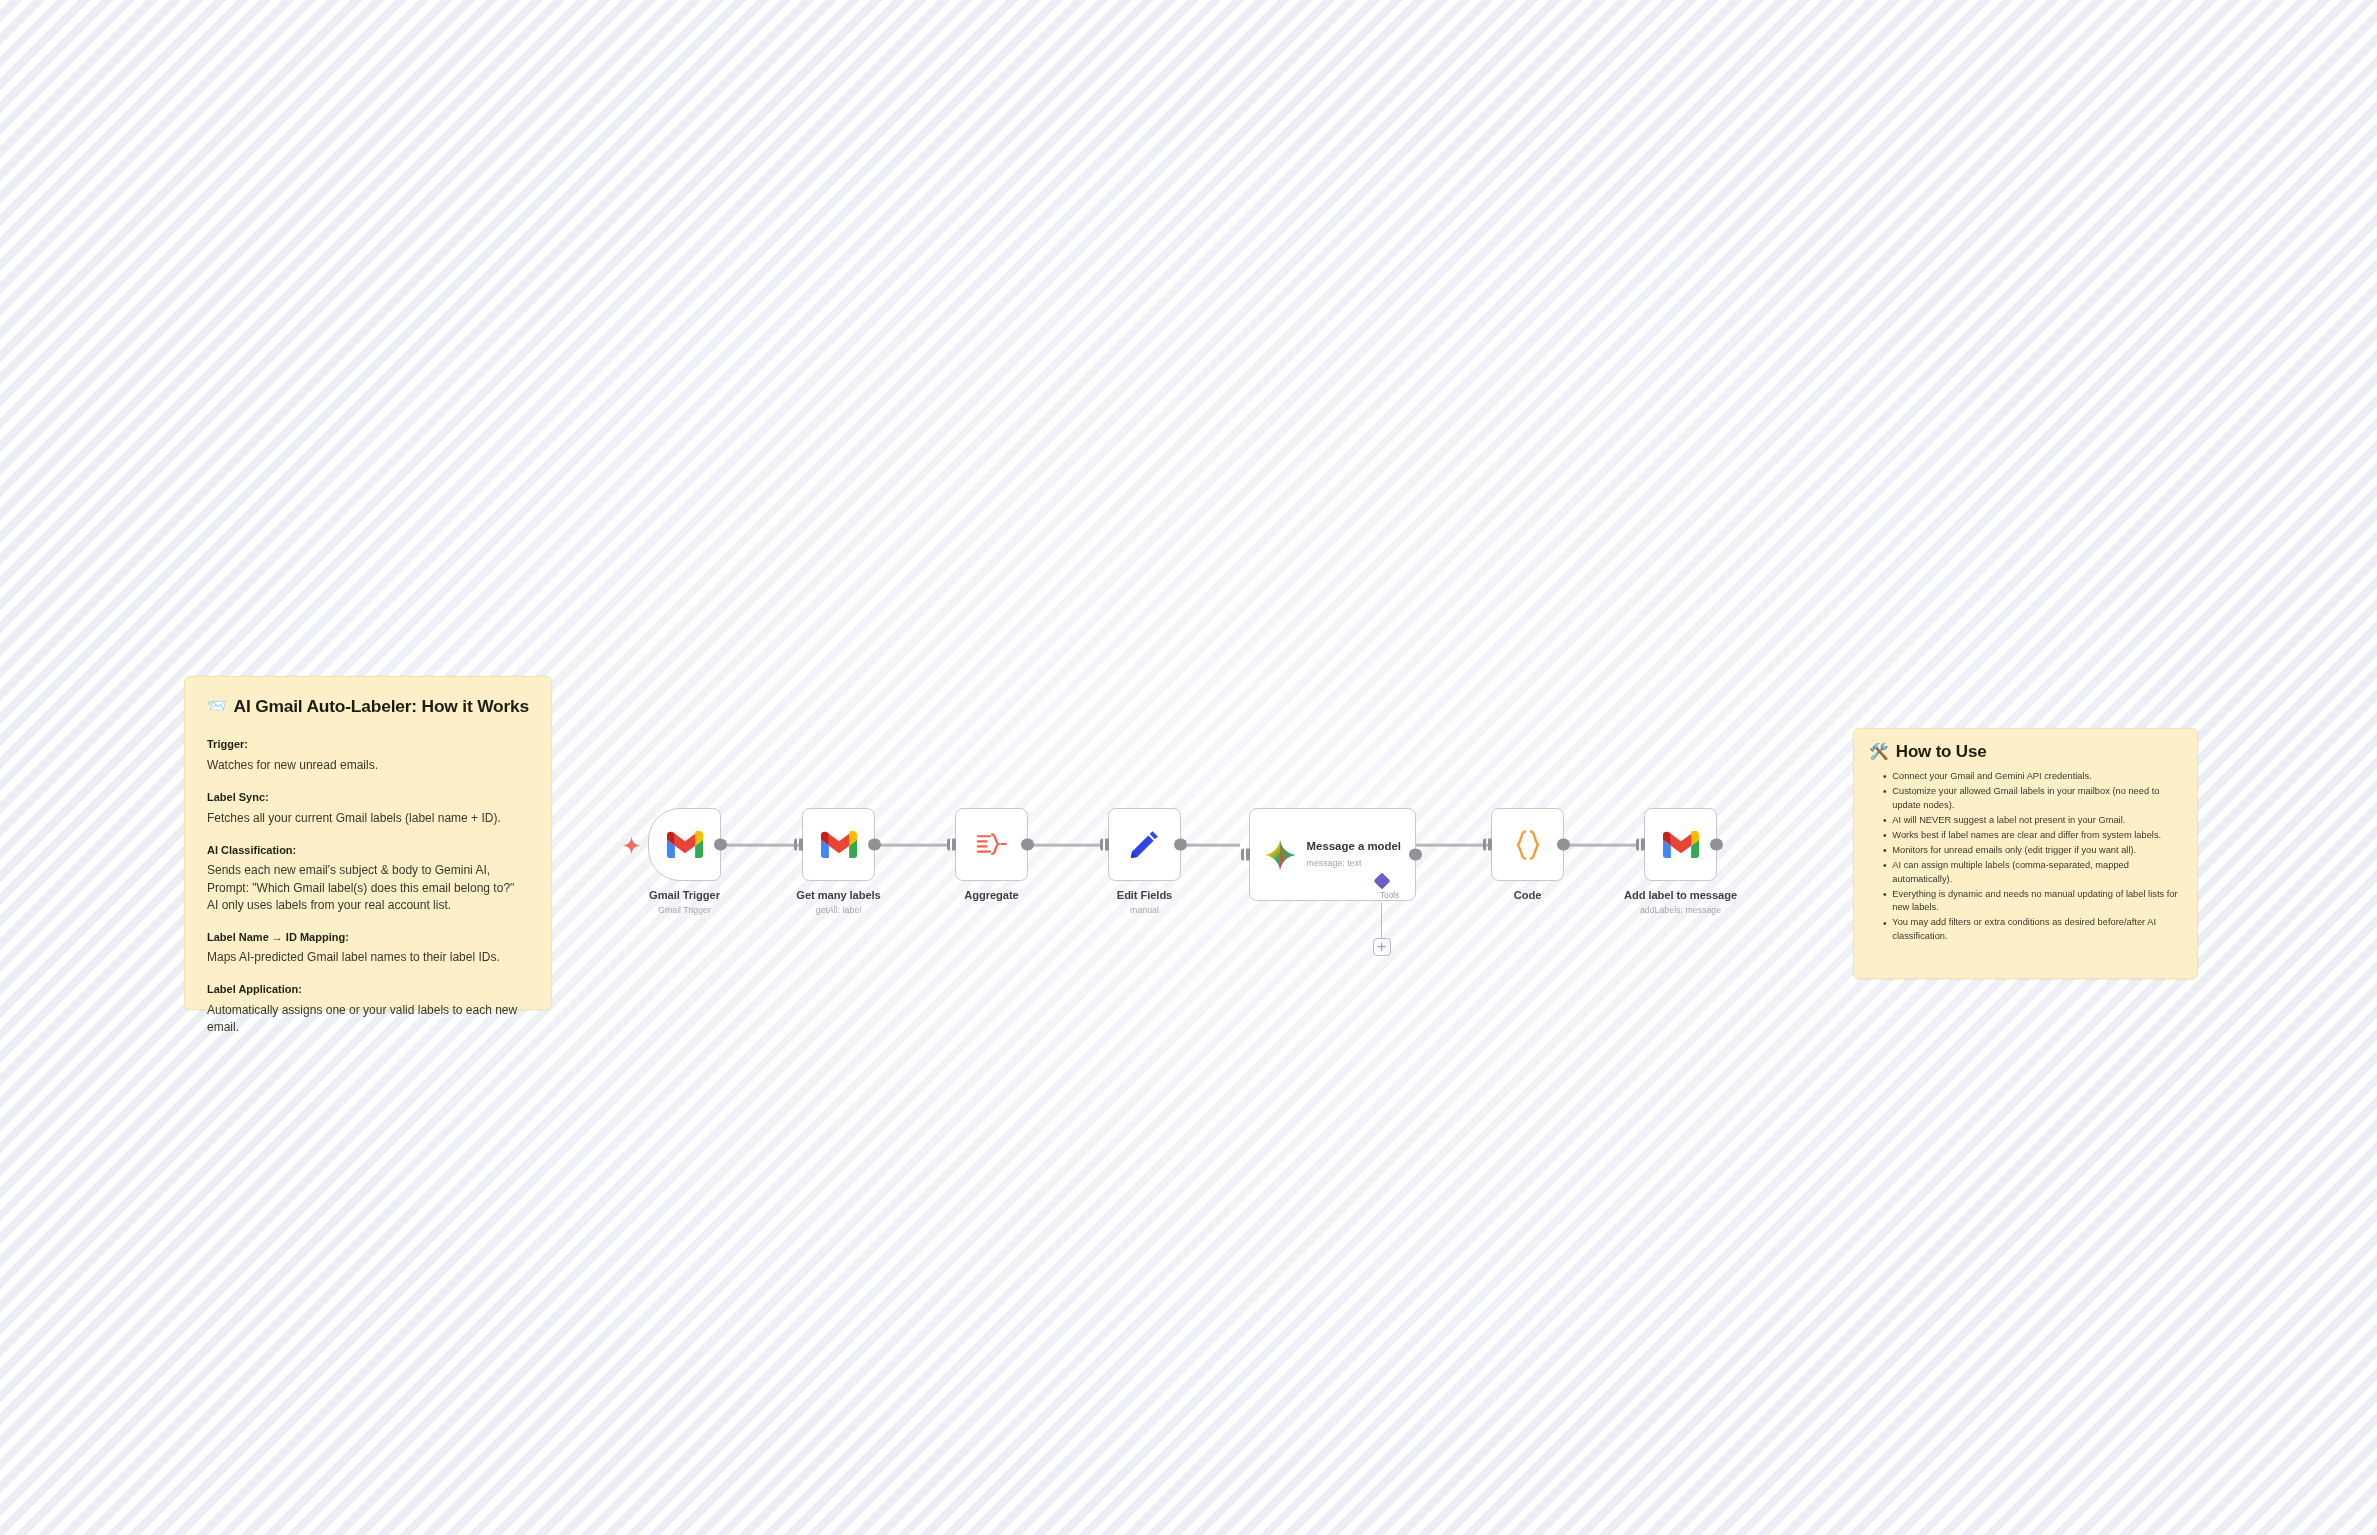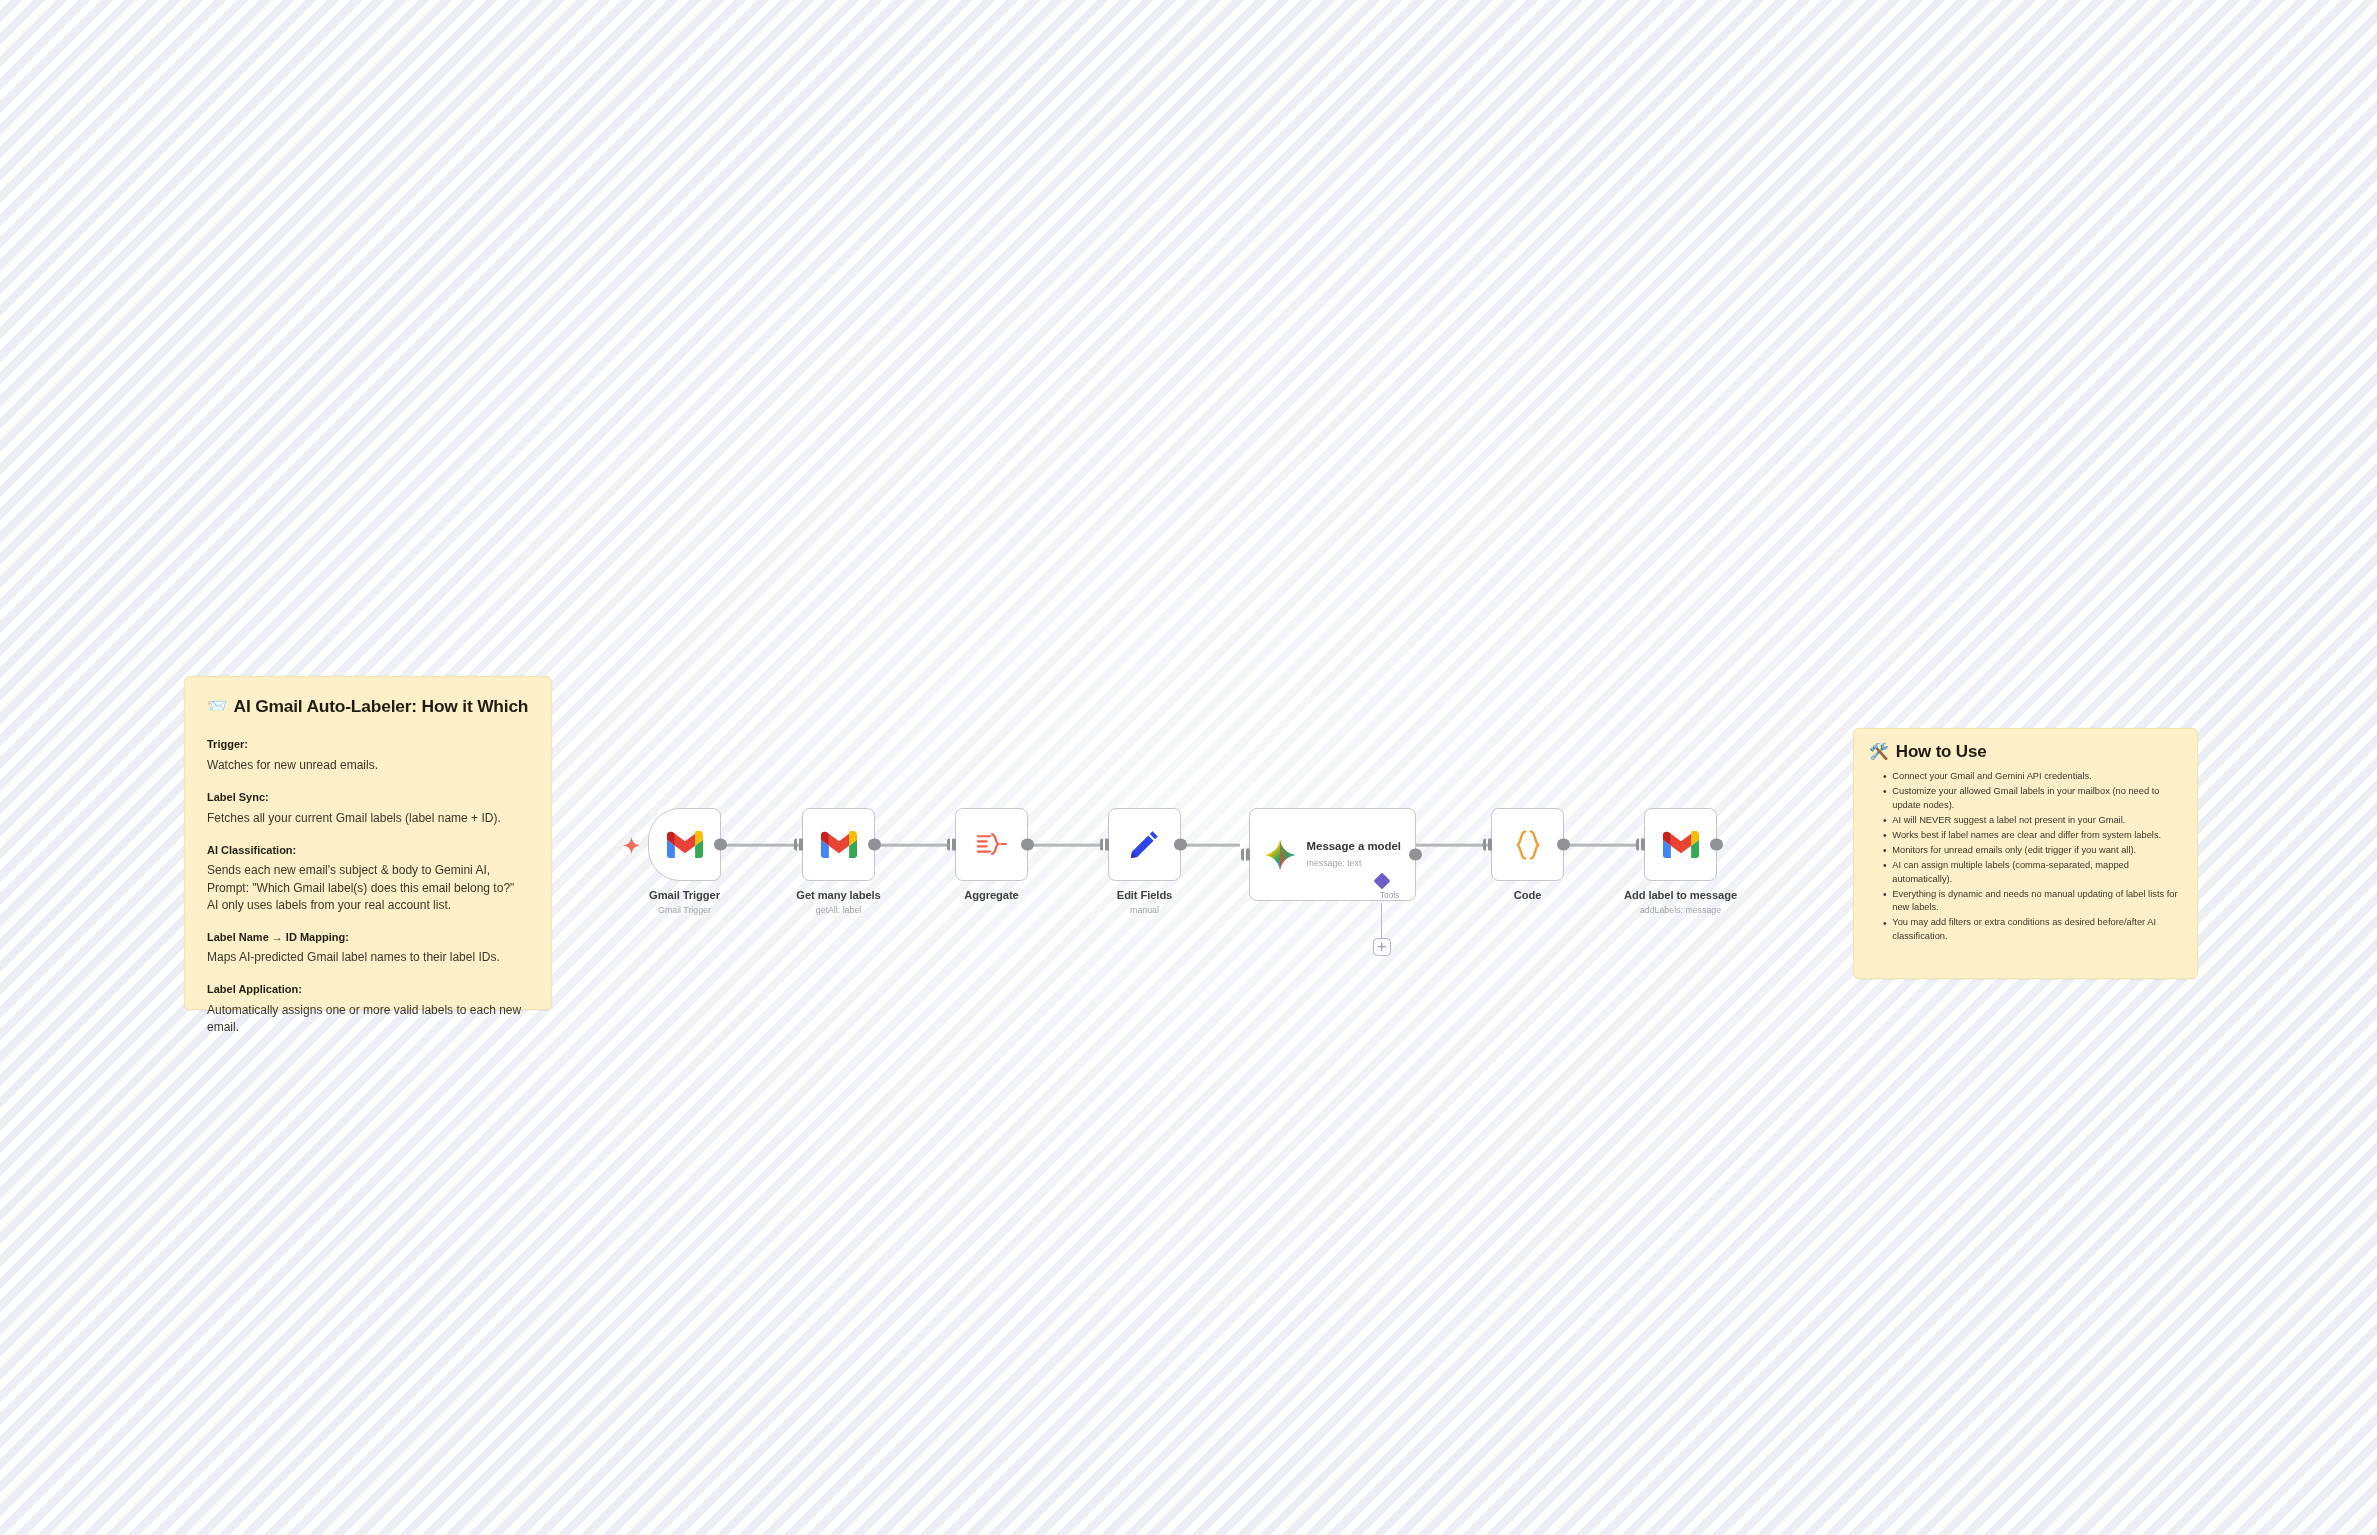--- a/index.html
+++ b/index.html
@@ -237,21 +237,21 @@
   svg { display: block; }
 </style>
 </head>
 <body>
 
 <div id="canvas">
 
   <div class="sticky" id="sticky-how-it-works">
     <div class="sticky-title">
       <span class="sticky-emoji">📨</span>
-      <span>AI Gmail Auto-Labeler: How it Which</span>
+      <span>AI Gmail Auto-Labeler: How it Works</span>
     </div>
     <div class="hiw-body">
       <div class="hiw-block">
         <div class="hiw-head">Trigger:</div>
         <div class="hiw-text">Watches for new unread emails.</div>
       </div>
       <div class="hiw-block">
         <div class="hiw-head">Label Sync:</div>
         <div class="hiw-text">Fetches all your current Gmail labels (label name + ID).</div>
       </div>
@@ -260,21 +260,21 @@
         <div class="hiw-text" style="white-space:pre-line">Sends each new email's subject &amp; body to Gemini AI,
 Prompt: "Which Gmail label(s) does this email belong to?"
 AI only uses labels from your real account list.</div>
       </div>
       <div class="hiw-block">
         <div class="hiw-head">Label Name → ID Mapping:</div>
         <div class="hiw-text">Maps AI-predicted Gmail label names to their label IDs.</div>
       </div>
       <div class="hiw-block">
         <div class="hiw-head">Label Application:</div>
-        <div class="hiw-text">Automatically assigns one or more valid labels to each new email.</div>
+        <div class="hiw-text">Automatically assigns one or your valid labels to each new email.</div>
       </div>
     </div>
   </div>
 
   <div class="sticky" id="sticky-how-to-use">
     <div class="sticky-title">
       <span class="sticky-emoji">🛠️</span>
       <span>How to Use</span>
     </div>
     <ul class="htu-list">

